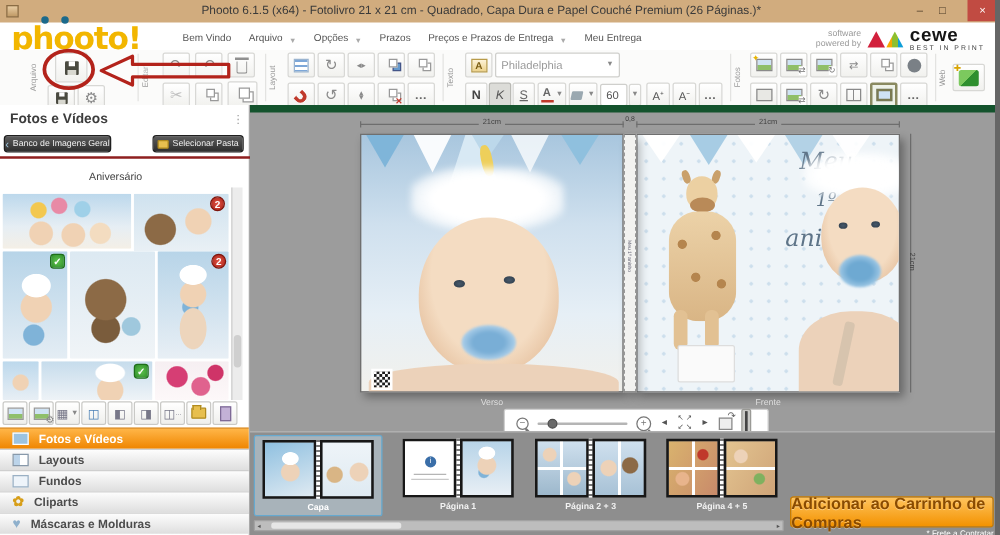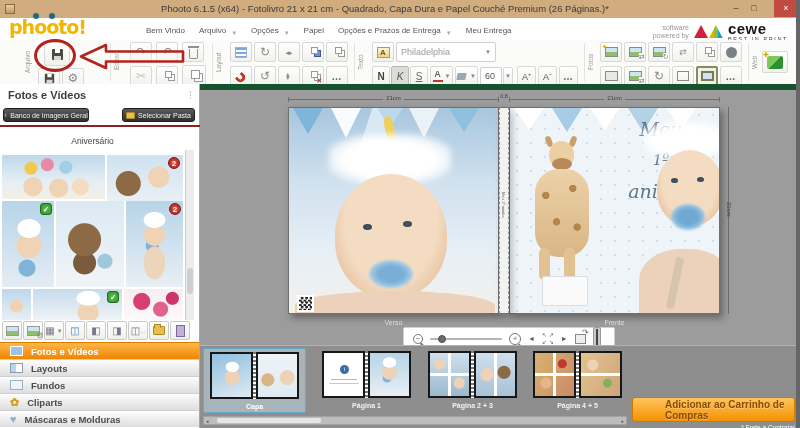--- a/index.html
+++ b/index.html
@@ -10,21 +10,21 @@
   
   .titlebar{position:absolute;left:0;top:0;width:800px;height:18px;background:#d1ac7e;}
   .tb-appicon{position:absolute;left:5px;top:4px;width:10px;height:10px;border:1px solid #8a6c44;
       background:linear-gradient(#e8cda4,#c09a66);}
   .tb-title{position:absolute;left:60px;right:90px;top:3px;text-align:center;font-size:9.5px;color:#3a3a3a;
       white-space:nowrap;overflow:hidden;}
   .winbtn{position:absolute;top:0;height:17px;width:16px;text-align:center;font-size:9px;line-height:16px;color:#4a3a26;}
   .winbtn.close{width:24px;background:#c14b42;color:#fff;}
 
   
-  .logo{position:absolute;left:9px;top:16px;font-size:19px;font-weight:bold;color:#f2b600;
+  .logo{position:absolute;left:9px;top:16px;font-size:25px;font-weight:bold;color:#f2b600;
       font-family:"DejaVu Sans",sans-serif;letter-spacing:-1px;}
   .logo-dot{position:absolute;width:6px;height:6px;border-radius:50%;background:#1b6a8c;top:13px;}
   .menu{position:absolute;left:146px;top:26px;display:flex;gap:14px;font-size:8px;color:#555;align-items:flex-start;}
   .menu-item{white-space:nowrap;cursor:default;display:flex;align-items:center;gap:5px;}
   .mcaret{font-size:6px;color:#aaa;position:relative;top:2px;}
   .cewe{position:absolute;right:8px;top:21px;display:flex;align-items:center;gap:5px;}
   .cewe-lines{text-align:right;font-size:7px;color:#999;line-height:1.15;}
   .cewe-tri1{width:0;height:0;border-left:7px solid transparent;border-right:7px solid transparent;border-bottom:13px solid #d2203c;}
   .cewe-tri2{width:14px;height:13px;clip-path:polygon(50% 0,100% 100%,0 100%);
       background:linear-gradient(90deg,#f5a800 0 34%,#8dbf2e 34% 67%,#0f9ed8 67%);margin-left:-4px;}
@@ -181,22 +181,22 @@
   .sarr{position:absolute;top:0;font-size:5px;color:#555;line-height:8px;}
 
   
   .cartbox{position:absolute;left:432px;top:4px;width:163px;height:43px;border-radius:3px;
       background:linear-gradient(#4c4c4c,#323232);border:1px solid #222;padding:4px 6px;overflow:hidden;}
   .cartbox .prod{font-size:7px;color:#e2e2e2;line-height:1.3;}
   .cartbox .price{display:block;text-align:right;font-size:7.5px;font-weight:bold;color:#fff;text-decoration:underline;margin-top:2px;}
   .cart-gear{position:absolute;right:2px;top:1px;font-size:10px;color:#5a5a5a;}
   .cartbtn{position:absolute;left:432px;top:51px;width:163px;height:25px;border-radius:3px;
       background:linear-gradient(#ffc45e,#f39200);border:1px solid #c97c00;color:#8a4b00;
-      font-size:10px;font-weight:bold;display:flex;align-items:center;justify-content:center;
-      text-shadow:0 1px 0 rgba(255,255,255,.35);padding-left:32px;}
+      font-size:13px;font-weight:bold;display:flex;align-items:center;justify-content:center;
+      text-shadow:0 1px 0 rgba(255,255,255,.35);}
   .cartnote{position:absolute;left:432px;top:78px;width:163px;text-align:right;font-size:6.5px;color:#fff;}
 </style>
 </head>
 <body>
 
 <div id="app">
 
   <div class="titlebar">
     <div class="tb-appicon"></div>
     <div class="tb-title">Phooto 6.1.5 (x64) - Fotolivro 21 x 21 cm - Quadrado, Capa Dura e Papel Couché Premium (26 Páginas.)*</div>
@@ -215,24 +215,24 @@
       </div>
     <div class="menu-item">
         <span>Arquivo</span>
         <span class="mcaret">▼</span>
       </div>
     <div class="menu-item">
         <span>Opções</span>
         <span class="mcaret">▼</span>
       </div>
     <div class="menu-item">
-        <span>Papel</span>
+        <span>Prazos</span>
       </div>
     <div class="menu-item">
-        <span>Opções e Prazos de Entrega</span>
+        <span>Preços e Prazos de Entrega</span>
         <span class="mcaret">▼</span>
       </div>
     <div class="menu-item">
         <span>Meu Entrega</span>
       </div>
   </div>
 
   <div class="cewe">
     <div class="cewe-lines"><span>software</span><br>
       <span>powered by</span></div>

